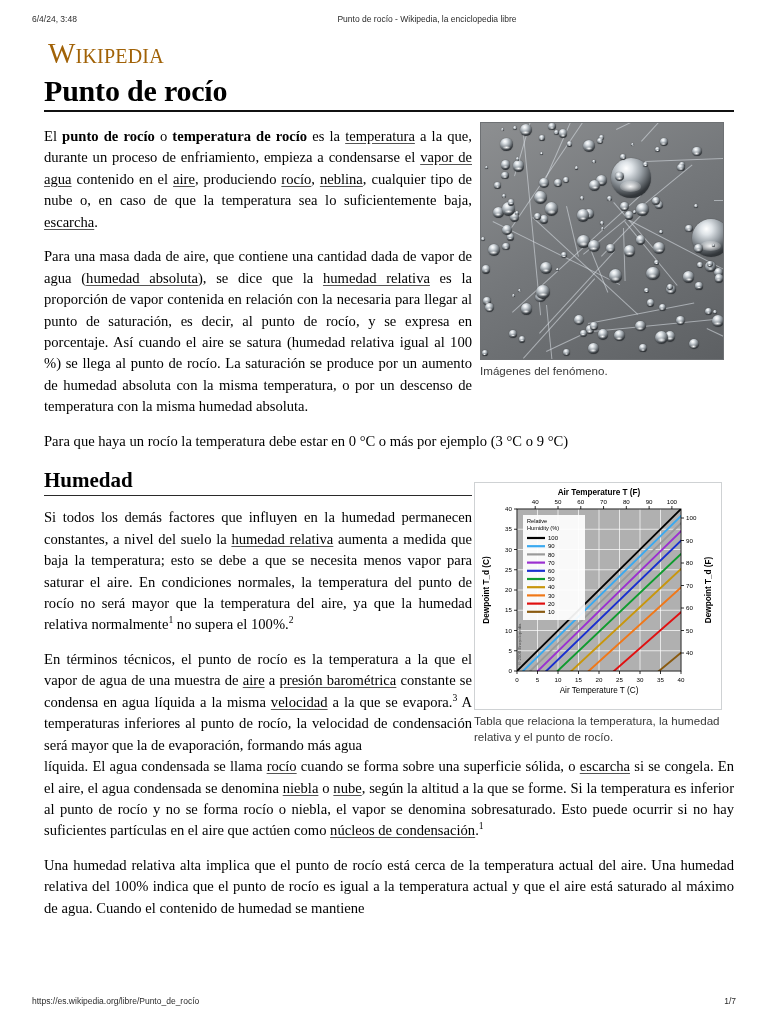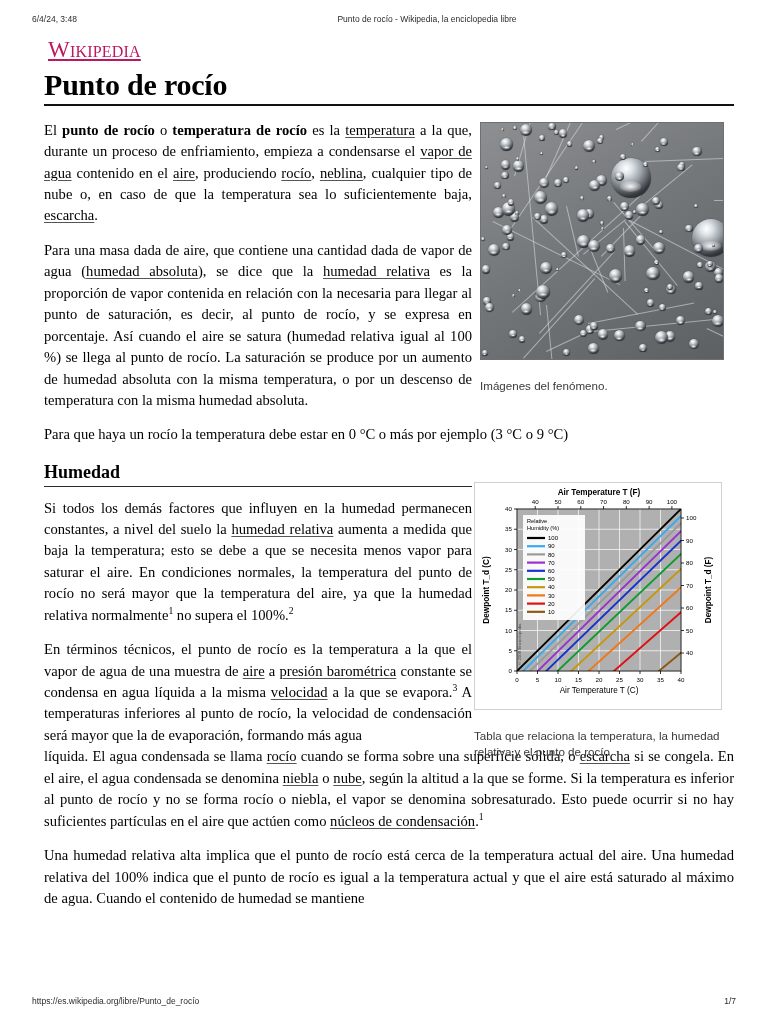--- a/index.html
+++ b/index.html
@@ -33,27 +33,26 @@
 
   
   .page {
     position: absolute; left: 44px; top: 38px; width: 690px;
   }
 
   
   .brand { margin: 0 0 4px 0; padding-left: 4px; }
   .brand-name {
     font-family: "Liberation Serif", serif;
-    font-size: 23px;
+    font-size: 29px;
     letter-spacing: 0.2px;
     font-variant: small-caps;
     line-height: 1.05;
-    color: #be185d;
+    color: #a16207;
     display: block;
-    text-decoration: underline;
   }
   .brand-tagline {
     font-family: "Liberation Serif", serif;
     font-size: 11.5px;
     letter-spacing: 0.1px;
     display: block;
     margin-top: -1px;
     color: #000;
   }
 
@@ -84,40 +83,40 @@
     text-decoration: underline;
     text-decoration-color: #555;
     text-underline-offset: 1.5px;
     color: #000;
   }
   b, .bold { font-weight: bold; }
   sup { font-size: 0.66em; vertical-align: super; line-height: 0; }
 
   
   h2.section-title {
-    font-size: 18px;
+    font-size: 21px;
     font-weight: bold;
     margin: 16px 0 3px 0;
     line-height: 1.15;
   }
   .section-rule {
     border: 0; border-top: 1.4px solid #2a2a2a;
     margin: 0 0 11px 0; width: 428px;
   }
 
   
   .figure {
     position: absolute;
     font-family: "Liberation Sans", sans-serif;
   }
   .figcaption {
     font-size: 11.6px;
     color: #3a3a3a;
     line-height: 1.34;
-    margin-top: 18px;
+    margin-top: 3px;
     font-family: "Liberation Sans", sans-serif;
   }
 
   
   #fig-dew { left: 480px; top: 122px; width: 244px; }
   .dew-photo {
     width: 244px; height: 238px;
     background: linear-gradient(150deg, #8d8f91 0%, #75787b 45%, #5d6063 100%);
     position: relative; overflow: hidden;
     border: 1px solid #6e7174;

